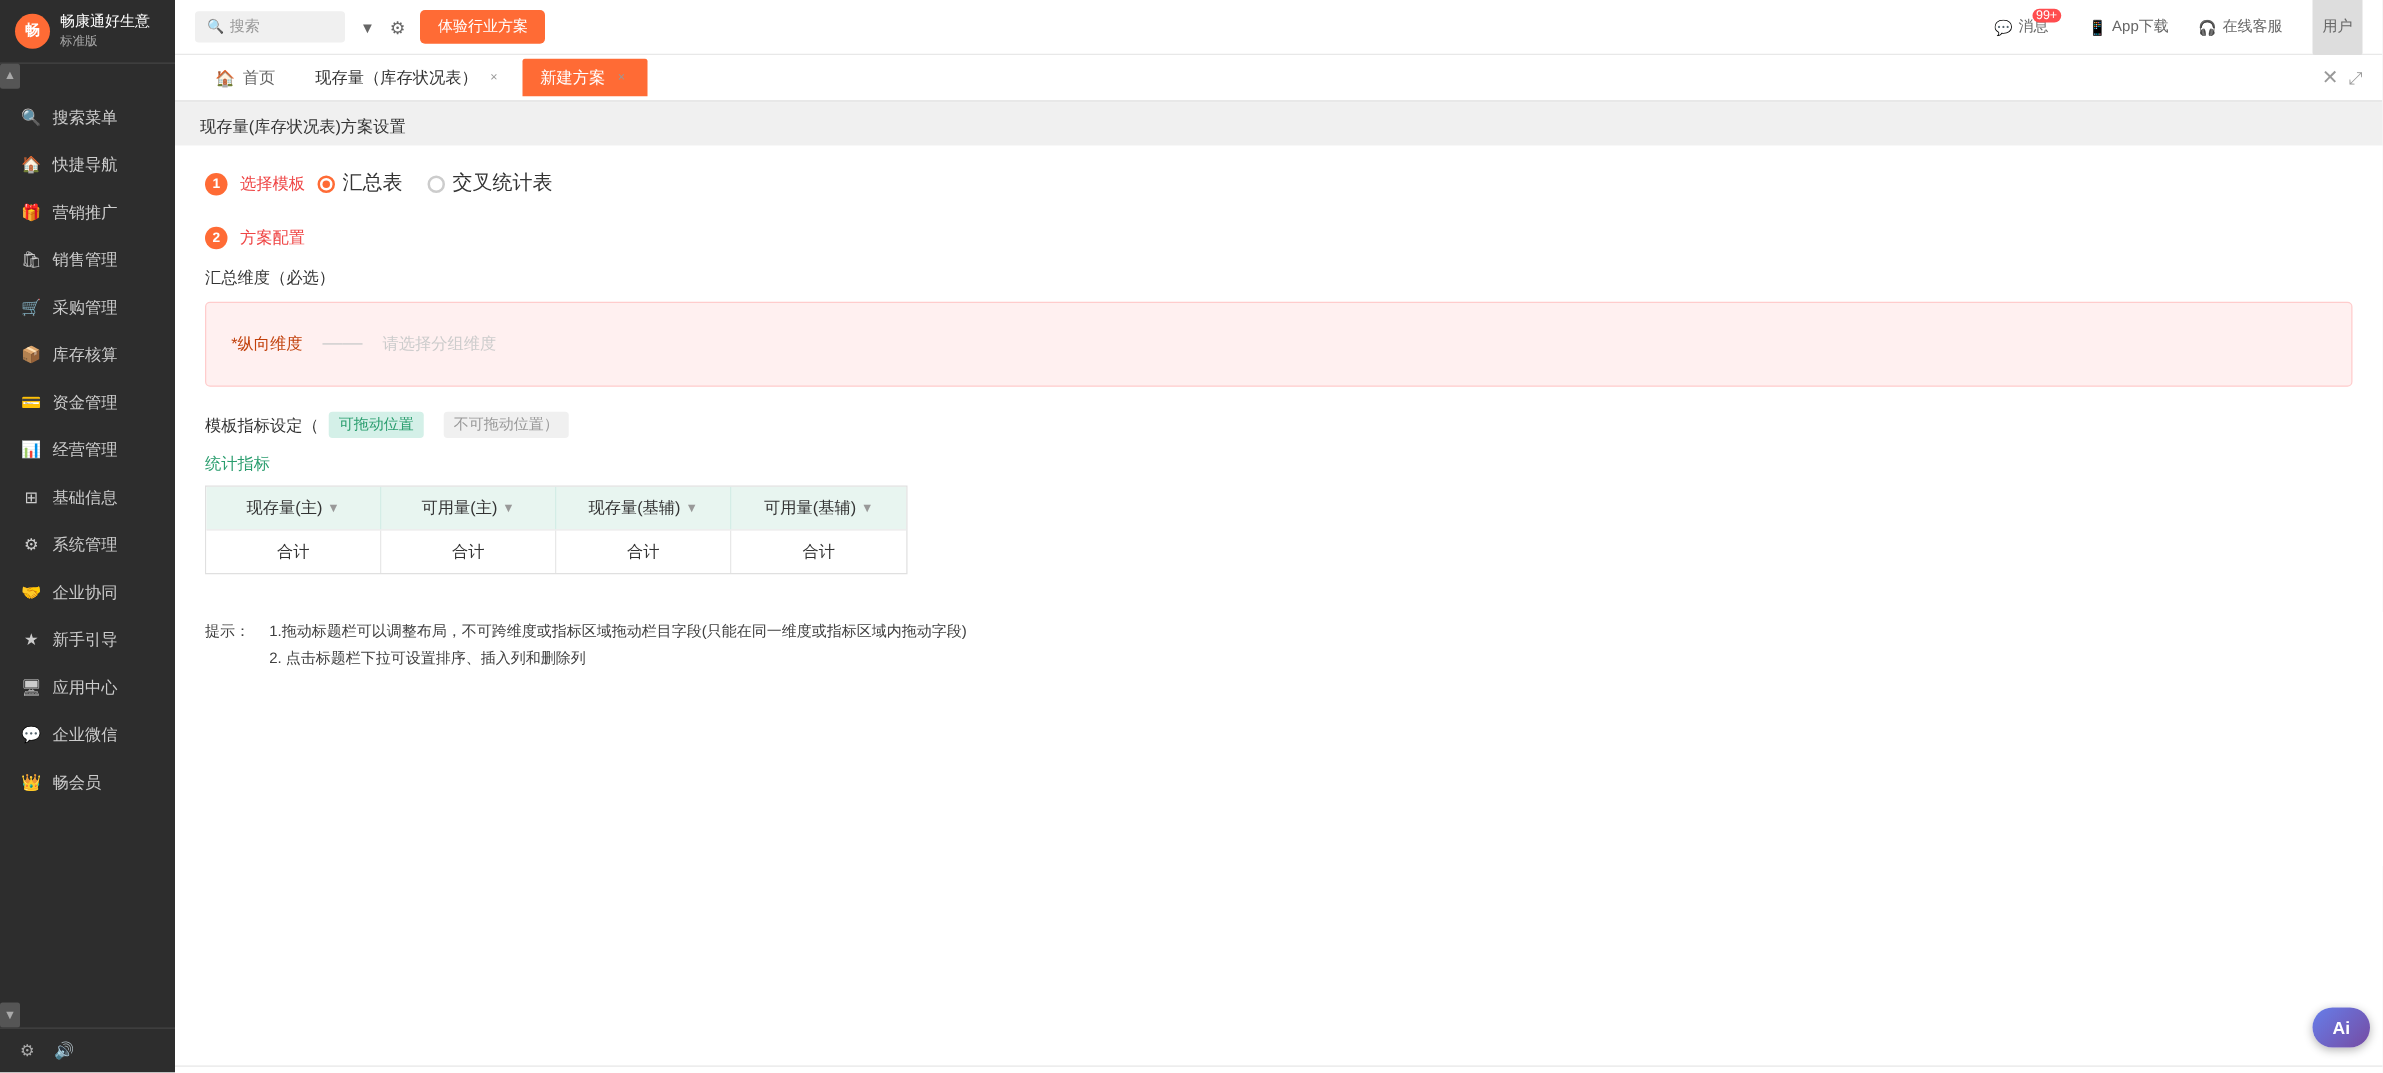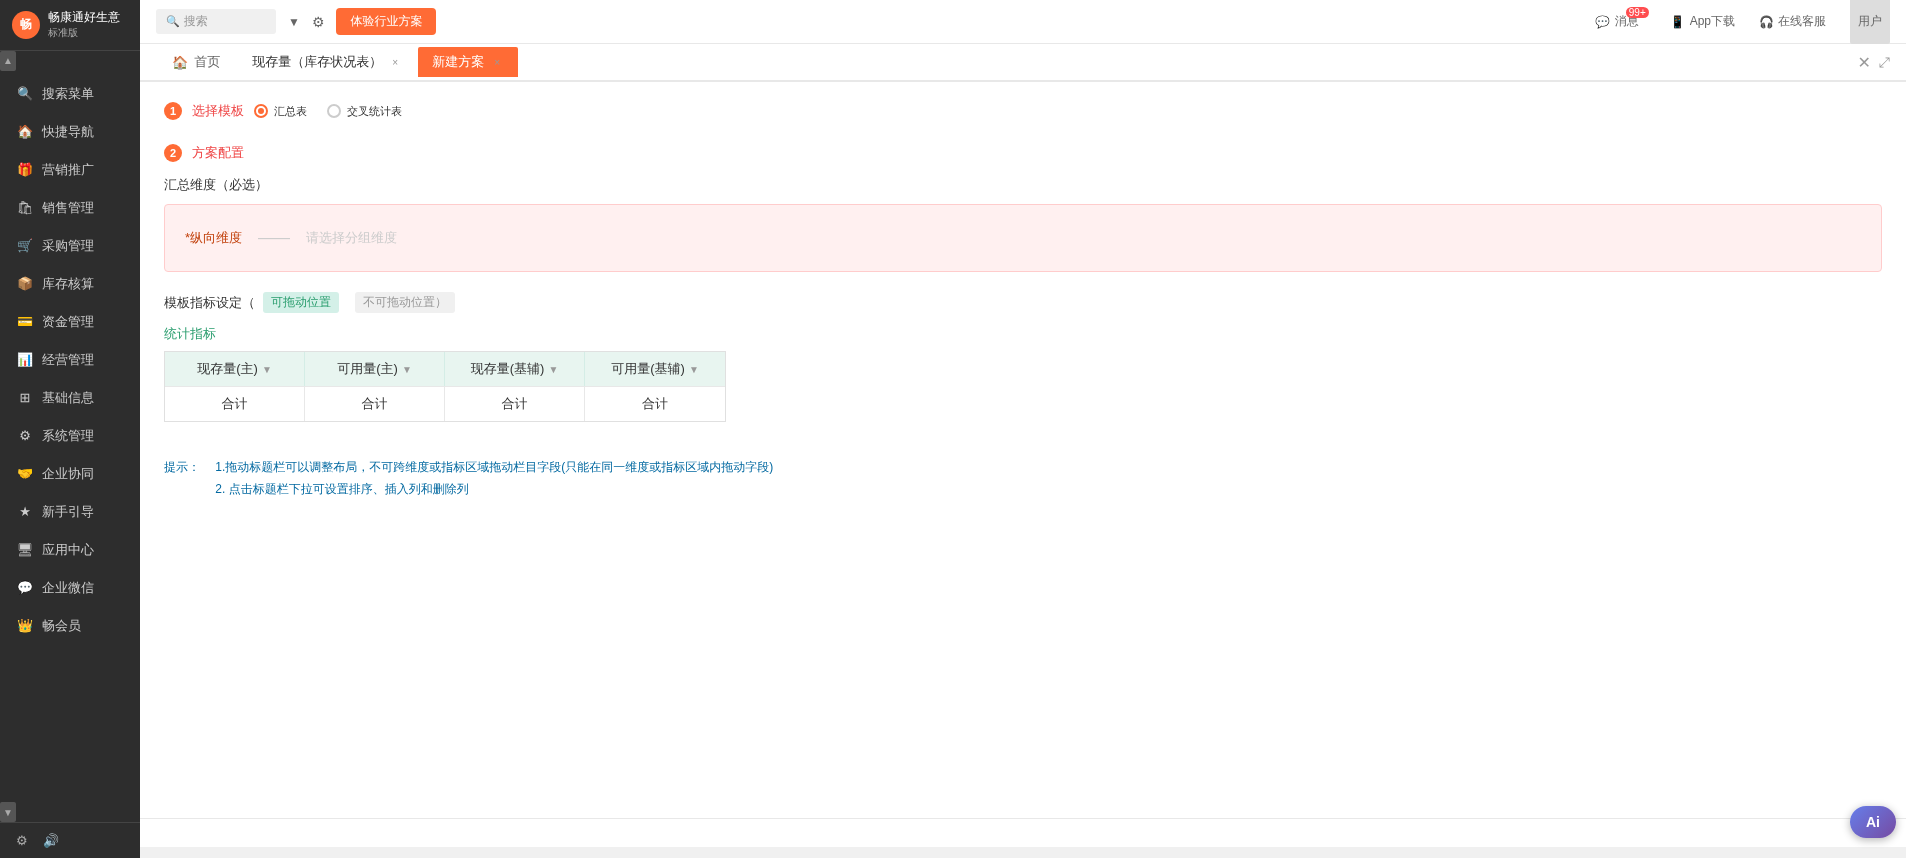--- a/index.html
+++ b/index.html
@@ -132,21 +132,21 @@
     .step-badge {
       background: #ff6b35; color: white;
       width: 18px; height: 18px; border-radius: 50%;
       display: flex; align-items: center; justify-content: center;
       font-size: 11px; font-weight: bold; flex-shrink: 0;
     }
     .step-title { font-size: 13px; color: #ef4444; font-weight: 500; }
 
     
     .radio-group { display: flex; align-items: center; gap: 20px; }
-    .radio-item { display: flex; align-items: center; gap: 6px; cursor: pointer; font-size: 11px; color: #333; }
+    .radio-item { display: flex; align-items: center; gap: 6px; cursor: pointer; font-size: 16px; color: #333; }
     .radio-dot {
       width: 14px; height: 14px; border-radius: 50%;
       border: 2px solid #ccc;
       display: flex; align-items: center; justify-content: center;
     }
     .radio-dot.checked { border-color: #ff6b35; }
     .radio-dot.checked::after {
       content: ''; width: 6px; height: 6px; border-radius: 50%; background: #ff6b35;
     }
 
@@ -193,21 +193,21 @@
     .stats-col-cell {
       padding: 8px 20px; font-size: 13px; color: #333;
       border-right: 1px solid #e8e8e8;
       min-width: 140px; text-align: center;
     }
     .stats-col-cell:last-child { border-right: none; }
 
     
     .hint-section { margin-top: 20px; padding: 12px 0; }
     .hint-text { font-size: 12px; color: #ccc; line-height: 1.8; }
-    .hint-text span { color: #0369a1; }
+    .hint-text span { color: #404040; }
 
     
     .save-section {
       border-top: 1px solid #e8e8e8;
       padding: 14px 24px;
       background: #fff;
       display: flex; align-items: center; gap: 8px;
     }
   </style>
 </head>
@@ -337,20 +337,23 @@
       <span>新建方案</span>
       <span class="tab-close">×</span>
     </div>
     <div class="tabs-right">
       <span class="tab-close-x">✕</span>
       <span class="tab-expand">⤢</span>
     </div>
   </div>
 
   <div class="content">
+    <div class="page-header">
+      <span>现存量(库存状况表)方案设置</span>
+    </div>
 
     <div class="page-body">
 
       <div class="step-section">
         <div class="step-header">
           <div class="step-badge">1</div>
           <span class="step-title">选择模板</span>
           <div class="radio-group">
             <div class="radio-item">
               <div class="radio-dot checked"></div>

